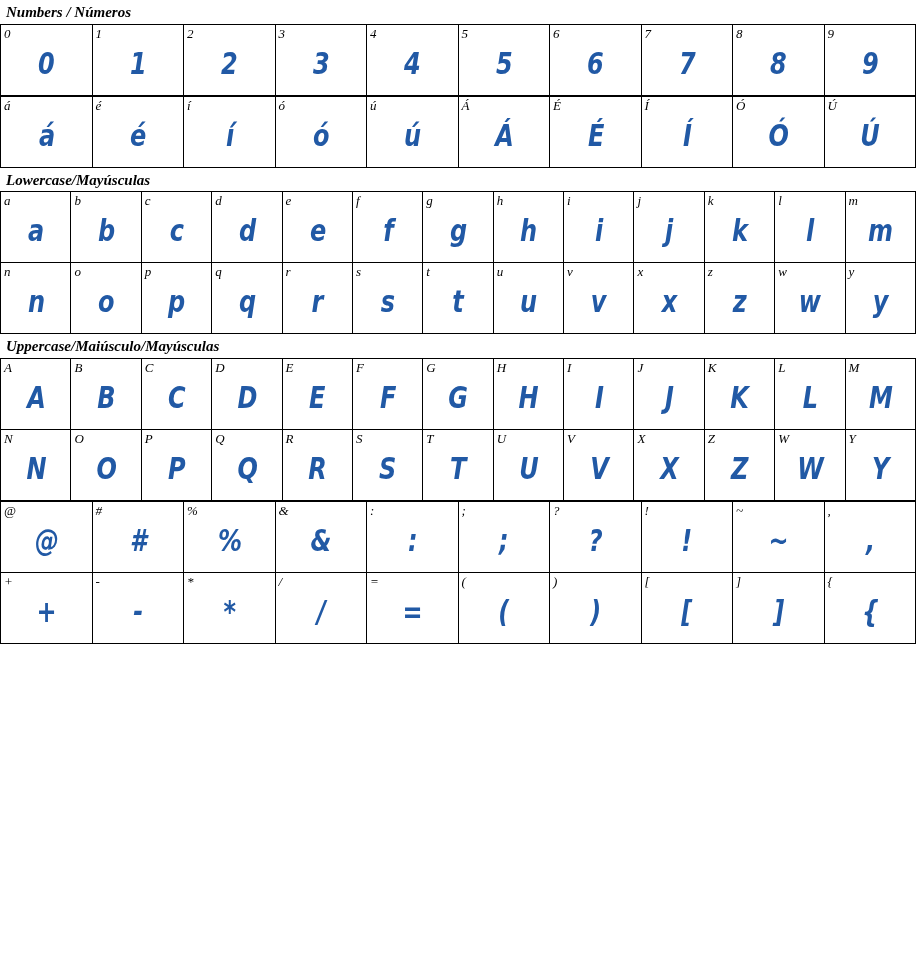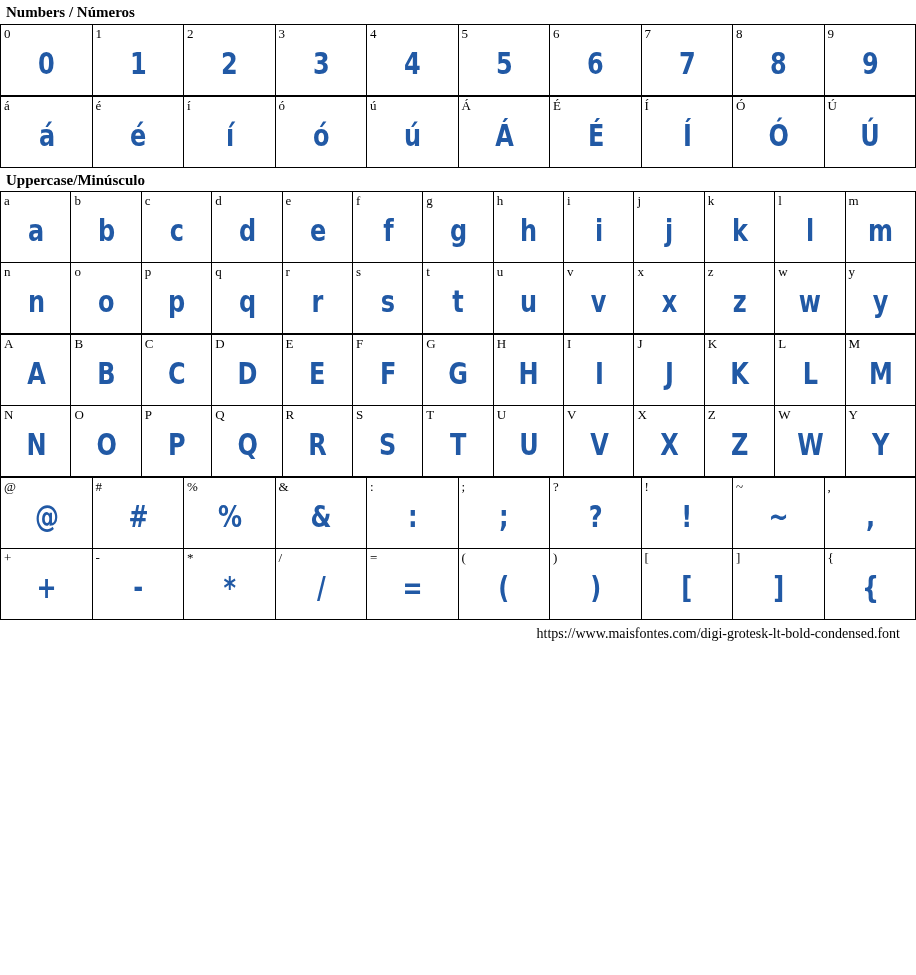--- a/index.html
+++ b/index.html
@@ -11,20 +11,21 @@
     width: 916px;
     height: 975px;
     font-family: "Liberation Serif", serif;
     color: #000000;
     position: relative;
     overflow: hidden;
   }
   .page {
     width: 904px;
     position: relative;
+    font-style: italic;
   }
   .section-title {
     font-family: "Liberation Serif", serif;
     font-weight: bold;
     font-size: 15px;
     color: #000000;
     padding: 4px 0 3px 6px;
     line-height: 1.1;
   }
   table.glyph-table {
@@ -164,21 +165,21 @@
               <span class="cell-label">Ó</span>
               <span class="cell-glyph"><span>Ó</span></span>
             </td>
             <td style="width: 10%;">
               <span class="cell-label">Ú</span>
               <span class="cell-glyph"><span>Ú</span></span>
             </td>
           </tr>
         </tbody>
       </table>
-      <div class="section-title">Uppercase/Minúsculo</div>
+      <div class="section-title">Lowercase/Mayúsculas</div>
       <table class="glyph-table">
         <tbody>
           <tr>
             <td style="width: 7.69231%;">
               <span class="cell-label">a</span>
               <span class="cell-glyph"><span>a</span></span>
             </td>
             <td style="width: 7.69231%;">
               <span class="cell-label">b</span>
               <span class="cell-glyph"><span>b</span></span>
@@ -273,139 +274,140 @@
               <span class="cell-label">z</span>
               <span class="cell-glyph"><span>z</span></span>
             </td>
             <td style="width: 7.69231%;">
               <span class="cell-label">w</span>
               <span class="cell-glyph"><span>w</span></span>
             </td>
             <td style="width: 7.69231%;">
               <span class="cell-label">y</span>
               <span class="cell-glyph"><span>y</span></span>
+            </td>
+          </tr>
+        </tbody>
+      </table>
+      <div class="section-title">Uppercase/Maiúsculo/Mayúsculas</div>
+      <table class="glyph-table">
+        <tbody>
+          <tr>
+            <td style="width: 7.69231%;">
+              <span class="cell-label">A</span>
+              <span class="cell-glyph"><span>A</span></span>
+            </td>
+            <td style="width: 7.69231%;">
+              <span class="cell-label">B</span>
+              <span class="cell-glyph"><span>B</span></span>
+            </td>
+            <td style="width: 7.69231%;">
+              <span class="cell-label">C</span>
+              <span class="cell-glyph"><span>C</span></span>
+            </td>
+            <td style="width: 7.69231%;">
+              <span class="cell-label">D</span>
+              <span class="cell-glyph"><span>D</span></span>
+            </td>
+            <td style="width: 7.69231%;">
+              <span class="cell-label">E</span>
+              <span class="cell-glyph"><span>E</span></span>
+            </td>
+            <td style="width: 7.69231%;">
+              <span class="cell-label">F</span>
+              <span class="cell-glyph"><span>F</span></span>
+            </td>
+            <td style="width: 7.69231%;">
+              <span class="cell-label">G</span>
+              <span class="cell-glyph"><span>G</span></span>
+            </td>
+            <td style="width: 7.69231%;">
+              <span class="cell-label">H</span>
+              <span class="cell-glyph"><span>H</span></span>
+            </td>
+            <td style="width: 7.69231%;">
+              <span class="cell-label">I</span>
+              <span class="cell-glyph"><span>I</span></span>
+            </td>
+            <td style="width: 7.69231%;">
+              <span class="cell-label">J</span>
+              <span class="cell-glyph"><span>J</span></span>
+            </td>
+            <td style="width: 7.69231%;">
+              <span class="cell-label">K</span>
+              <span class="cell-glyph"><span>K</span></span>
+            </td>
+            <td style="width: 7.69231%;">
+              <span class="cell-label">L</span>
+              <span class="cell-glyph"><span>L</span></span>
+            </td>
+            <td style="width: 7.69231%;">
+              <span class="cell-label">M</span>
+              <span class="cell-glyph"><span>M</span></span>
+            </td>
+          </tr>
+          <tr>
+            <td style="width: 7.69231%;">
+              <span class="cell-label">N</span>
+              <span class="cell-glyph"><span>N</span></span>
+            </td>
+            <td style="width: 7.69231%;">
+              <span class="cell-label">O</span>
+              <span class="cell-glyph"><span>O</span></span>
+            </td>
+            <td style="width: 7.69231%;">
+              <span class="cell-label">P</span>
+              <span class="cell-glyph"><span>P</span></span>
+            </td>
+            <td style="width: 7.69231%;">
+              <span class="cell-label">Q</span>
+              <span class="cell-glyph"><span>Q</span></span>
+            </td>
+            <td style="width: 7.69231%;">
+              <span class="cell-label">R</span>
+              <span class="cell-glyph"><span>R</span></span>
+            </td>
+            <td style="width: 7.69231%;">
+              <span class="cell-label">S</span>
+              <span class="cell-glyph"><span>S</span></span>
+            </td>
+            <td style="width: 7.69231%;">
+              <span class="cell-label">T</span>
+              <span class="cell-glyph"><span>T</span></span>
+            </td>
+            <td style="width: 7.69231%;">
+              <span class="cell-label">U</span>
+              <span class="cell-glyph"><span>U</span></span>
+            </td>
+            <td style="width: 7.69231%;">
+              <span class="cell-label">V</span>
+              <span class="cell-glyph"><span>V</span></span>
+            </td>
+            <td style="width: 7.69231%;">
+              <span class="cell-label">X</span>
+              <span class="cell-glyph"><span>X</span></span>
+            </td>
+            <td style="width: 7.69231%;">
+              <span class="cell-label">Z</span>
+              <span class="cell-glyph"><span>Z</span></span>
+            </td>
+            <td style="width: 7.69231%;">
+              <span class="cell-label">W</span>
+              <span class="cell-glyph"><span>W</span></span>
+            </td>
+            <td style="width: 7.69231%;">
+              <span class="cell-label">Y</span>
+              <span class="cell-glyph"><span>Y</span></span>
             </td>
           </tr>
         </tbody>
       </table>
       <table class="glyph-table">
         <tbody>
           <tr>
-            <td style="width: 7.69231%;">
-              <span class="cell-label">A</span>
-              <span class="cell-glyph"><span>A</span></span>
-            </td>
-            <td style="width: 7.69231%;">
-              <span class="cell-label">B</span>
-              <span class="cell-glyph"><span>B</span></span>
-            </td>
-            <td style="width: 7.69231%;">
-              <span class="cell-label">C</span>
-              <span class="cell-glyph"><span>C</span></span>
-            </td>
-            <td style="width: 7.69231%;">
-              <span class="cell-label">D</span>
-              <span class="cell-glyph"><span>D</span></span>
-            </td>
-            <td style="width: 7.69231%;">
-              <span class="cell-label">E</span>
-              <span class="cell-glyph"><span>E</span></span>
-            </td>
-            <td style="width: 7.69231%;">
-              <span class="cell-label">F</span>
-              <span class="cell-glyph"><span>F</span></span>
-            </td>
-            <td style="width: 7.69231%;">
-              <span class="cell-label">G</span>
-              <span class="cell-glyph"><span>G</span></span>
-            </td>
-            <td style="width: 7.69231%;">
-              <span class="cell-label">H</span>
-              <span class="cell-glyph"><span>H</span></span>
-            </td>
-            <td style="width: 7.69231%;">
-              <span class="cell-label">I</span>
-              <span class="cell-glyph"><span>I</span></span>
-            </td>
-            <td style="width: 7.69231%;">
-              <span class="cell-label">J</span>
-              <span class="cell-glyph"><span>J</span></span>
-            </td>
-            <td style="width: 7.69231%;">
-              <span class="cell-label">K</span>
-              <span class="cell-glyph"><span>K</span></span>
-            </td>
-            <td style="width: 7.69231%;">
-              <span class="cell-label">L</span>
-              <span class="cell-glyph"><span>L</span></span>
-            </td>
-            <td style="width: 7.69231%;">
-              <span class="cell-label">M</span>
-              <span class="cell-glyph"><span>M</span></span>
-            </td>
-          </tr>
-          <tr>
-            <td style="width: 7.69231%;">
-              <span class="cell-label">N</span>
-              <span class="cell-glyph"><span>N</span></span>
-            </td>
-            <td style="width: 7.69231%;">
-              <span class="cell-label">O</span>
-              <span class="cell-glyph"><span>O</span></span>
-            </td>
-            <td style="width: 7.69231%;">
-              <span class="cell-label">P</span>
-              <span class="cell-glyph"><span>P</span></span>
-            </td>
-            <td style="width: 7.69231%;">
-              <span class="cell-label">Q</span>
-              <span class="cell-glyph"><span>Q</span></span>
-            </td>
-            <td style="width: 7.69231%;">
-              <span class="cell-label">R</span>
-              <span class="cell-glyph"><span>R</span></span>
-            </td>
-            <td style="width: 7.69231%;">
-              <span class="cell-label">S</span>
-              <span class="cell-glyph"><span>S</span></span>
-            </td>
-            <td style="width: 7.69231%;">
-              <span class="cell-label">T</span>
-              <span class="cell-glyph"><span>T</span></span>
-            </td>
-            <td style="width: 7.69231%;">
-              <span class="cell-label">U</span>
-              <span class="cell-glyph"><span>U</span></span>
-            </td>
-            <td style="width: 7.69231%;">
-              <span class="cell-label">V</span>
-              <span class="cell-glyph"><span>V</span></span>
-            </td>
-            <td style="width: 7.69231%;">
-              <span class="cell-label">X</span>
-              <span class="cell-glyph"><span>X</span></span>
-            </td>
-            <td style="width: 7.69231%;">
-              <span class="cell-label">Z</span>
-              <span class="cell-glyph"><span>Z</span></span>
-            </td>
-            <td style="width: 7.69231%;">
-              <span class="cell-label">W</span>
-              <span class="cell-glyph"><span>W</span></span>
-            </td>
-            <td style="width: 7.69231%;">
-              <span class="cell-label">Y</span>
-              <span class="cell-glyph"><span>Y</span></span>
-            </td>
-          </tr>
-        </tbody>
-      </table>
-      <table class="glyph-table">
-        <tbody>
-          <tr>
             <td style="width: 10%;">
               <span class="cell-label">@</span>
               <span class="cell-glyph"><span>@</span></span>
             </td>
             <td style="width: 10%;">
               <span class="cell-label">#</span>
               <span class="cell-glyph"><span>#</span></span>
             </td>
             <td style="width: 10%;">
               <span class="cell-label">%</span>
@@ -478,14 +480,13 @@
               <span class="cell-glyph"><span>]</span></span>
             </td>
             <td style="width: 10%;">
               <span class="cell-label">{</span>
               <span class="cell-glyph"><span>{</span></span>
             </td>
           </tr>
         </tbody>
       </table>
     </div>
-  <div class="footer-url">https://www.maisfontes.com/digi-grotesk-lt-bold-condensed.font</div>
 </div>
 
 </body></html>

